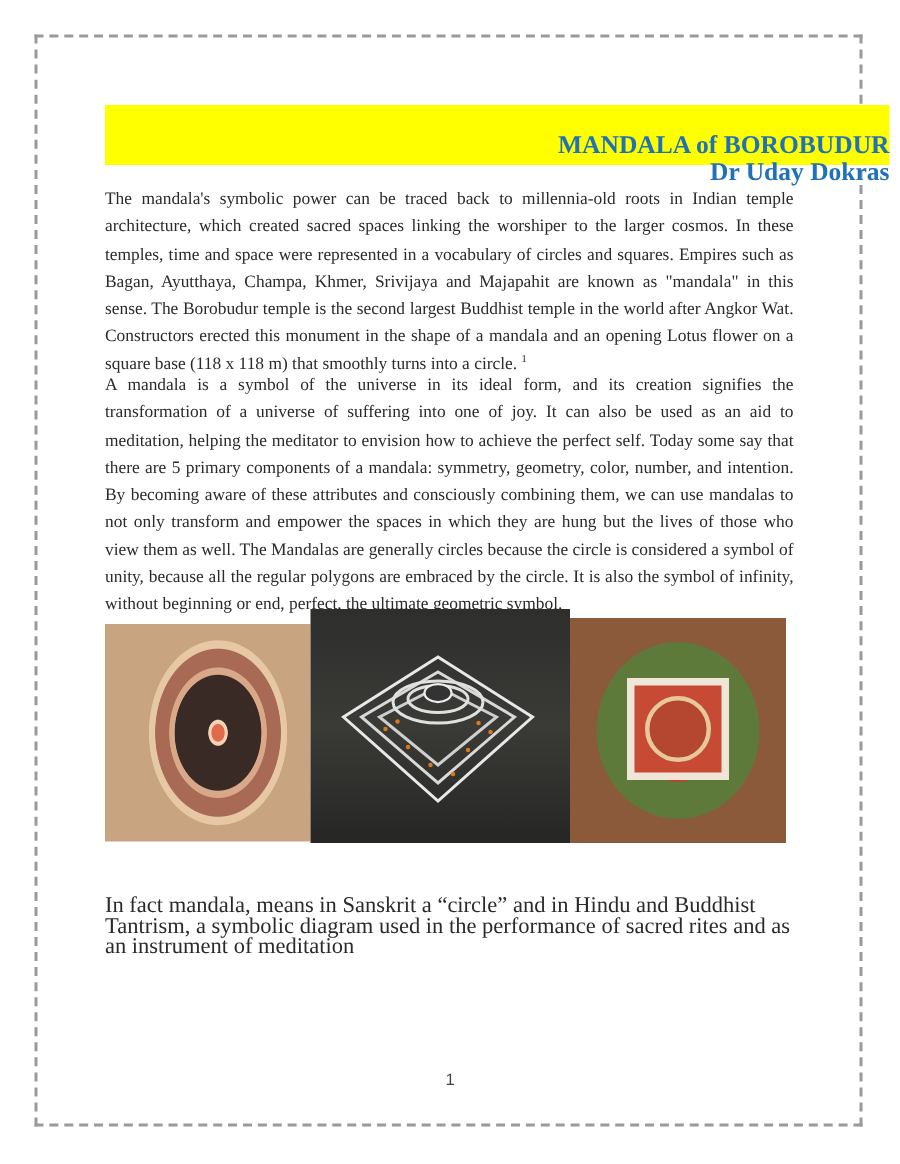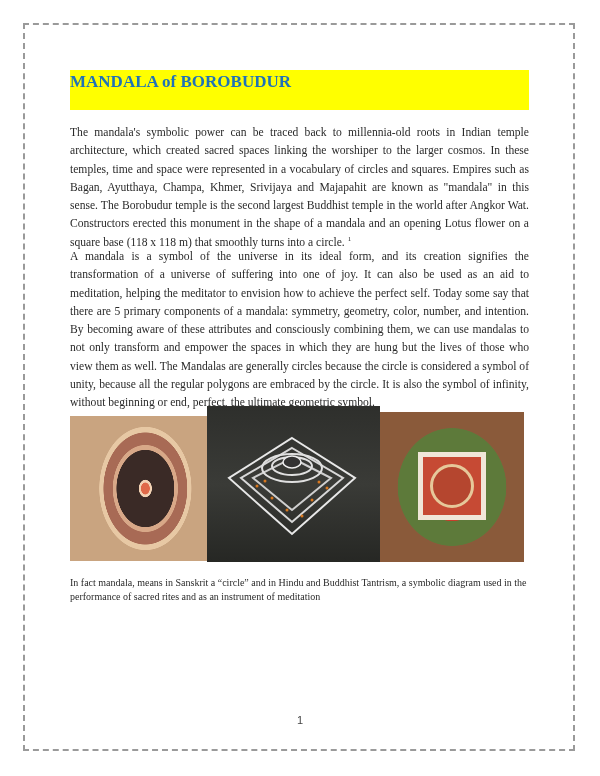--- a/index.html
+++ b/index.html
@@ -5,24 +5,24 @@
     html, body { margin: 0; padding: 0; }
     body {
       width: 600px; height: 776px; background: #ffffff; position: relative; overflow: hidden;
       font-family: "Liberation Serif", "DejaVu Serif", serif; color: #222;
     }
     .page-border {
       position: absolute; left: 23px; top: 23px; width: 552px; height: 728px;
       border: 2px dashed #9a9a9a; box-sizing: border-box;
     }
     .title-box {
-      position: absolute; left: 70px; top: 70px; width: 459px; height: 40px;
-      background: #ffff00; text-align: left;
+      position: absolute; left: 70px; top: 70px; width: 523px; height: 40px;
+      background: #ffff00; text-align: right;
       color: #1f72b8; font-weight: bold; font-size: 17px; line-height: 18px;
-      padding-top: 3px; box-sizing: border-box;
+      padding-top: 18px; box-sizing: border-box;
     }
     .title-box div { display: block; }
     .para {
       position: absolute; left: 70px; width: 459px;
       font-size: 11.6px; line-height: 18.3px; text-align: justify; color: #2a2a2a;
     }
     .p1 { top: 124px; }
     .p2 { top: 248px; }
     sup { font-size: 7px; vertical-align: super; line-height: 0; }
     .img { position: absolute; overflow: hidden; }
@@ -40,35 +40,36 @@
     }
     .img3 .sq {
       position: absolute; left: 38px; top: 40px; width: 68px; height: 68px;
       border: 5px solid #f0e6d8; box-sizing: border-box; background: #c64a34;
     }
     .img3 .sq2 {
       position: absolute; left: 50px; top: 52px; width: 44px; height: 44px;
       border-radius: 50%; background: #b5462f; border: 3px solid #e6c89a; box-sizing: border-box;
     }
     .caption {
-      position: absolute; left: 70px; top: 576px; width: 470px;
-      font-size: 10px; line-height: 13.5px; color: #2a2a2a;
+      position: absolute; left: 70px; top: 598px; width: 470px;
+      font-size: 15px; line-height: 13.5px; color: #2a2a2a;
     }
     .page-num {
       position: absolute; left: 0; width: 600px; top: 714px; text-align: center;
       font-family: "Liberation Sans", "DejaVu Sans", sans-serif; font-size: 11px; color: #444;
     }
   </style>
 </head>
 <body>
 
 <div class="page-border"></div>
 
 <div class="title-box">
   <div>MANDALA of BOROBUDUR</div>
+  <div>Dr Uday Dokras</div>
 </div>
 
 <div class="para p1"><span>The mandala's symbolic power can be traced back to millennia-old roots in Indian temple architecture, which created sacred spaces linking the worshiper to the larger cosmos. In these temples, time and space were represented in a vocabulary of circles and squares. Empires such as Bagan, Ayutthaya, Champa, Khmer, Srivijaya and Majapahit are known as "mandala" in this sense. The Borobudur  temple is  the second largest Buddhist temple in the world after Angkor Wat. Constructors erected this monument in the shape of a mandala and an opening Lotus flower on a square base (118 x 118 m) that smoothly turns into a circle.</span> <sup>1</sup></div>
 
 <div class="para p2">A mandala is a symbol of the universe in its ideal form, and its creation signifies the transformation of a universe of suffering into one of joy. It can also be used as an aid to meditation, helping the meditator to envision how to achieve the perfect self. Today some say that there are  5 primary components of a mandala: symmetry, geometry, color, number, and intention. By becoming aware of these attributes and consciously combining them, we can use mandalas to not only transform and empower the spaces in which they are hung but the lives of those who view them as well. The Mandalas are generally circles because the circle is considered a symbol of unity, because all the regular polygons are embraced by the circle. It is also the symbol of infinity, without beginning or end, perfect, the ultimate geometric symbol.</div>
 
 <div class="img img1"></div>
 
 <div class="img img2">
   <svg class="pyr" viewBox="0 0 130 100">

